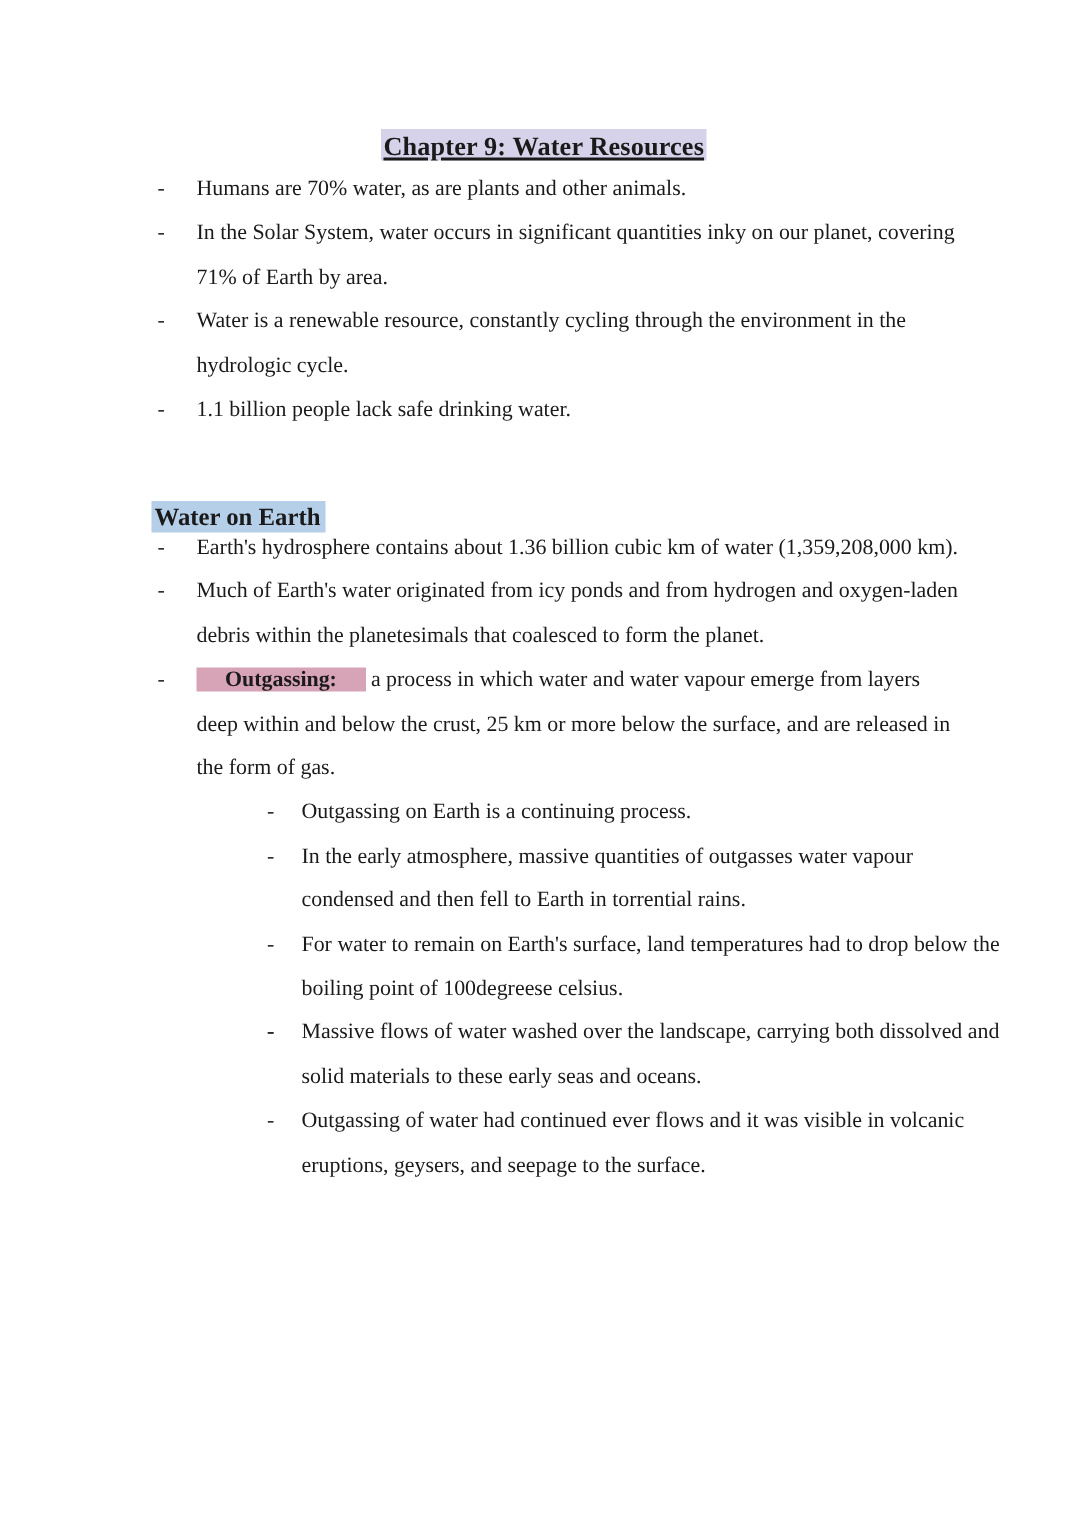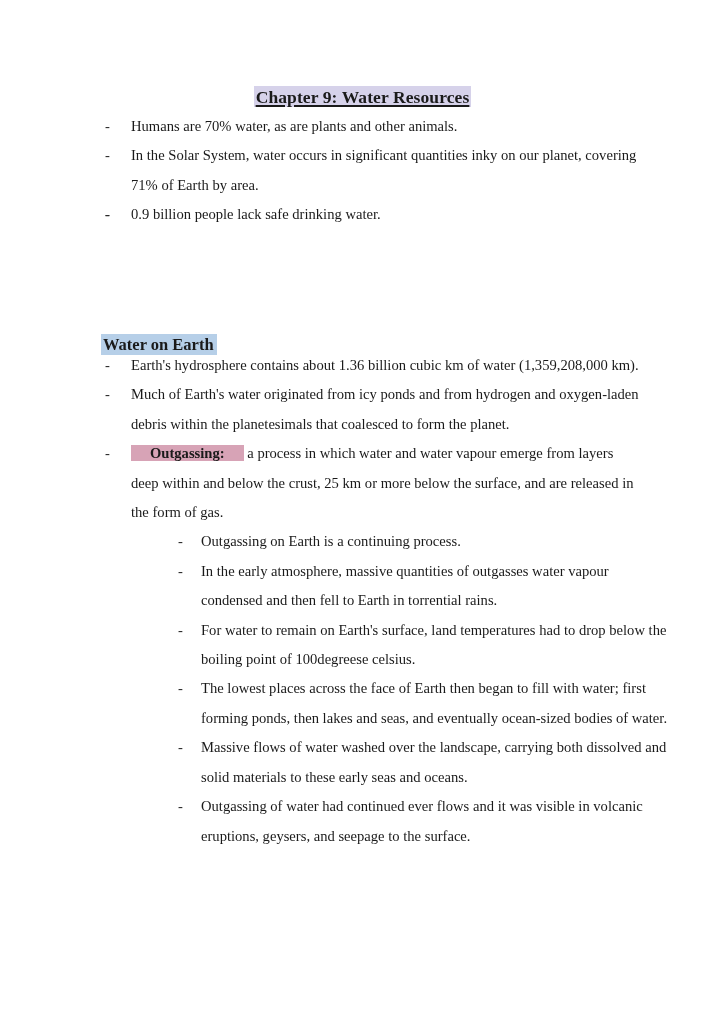--- a/index.html
+++ b/index.html
@@ -130,39 +130,39 @@
 
 <div class="page">
   <div class="content">
 
     <h1 class="doc-title"><span class="hl">Chapter 9: Water Resources</span></h1>
 
     <div class="block-top">
       <ul class="level1">
         <li><span class="dash">-</span><span class="txt">Humans are 70% water, as are plants and other animals.</span></li>
         <li><span class="dash">-</span><span class="txt">In the Solar System, water occurs in significant quantities inky on our planet, covering 71% of Earth by area.</span></li>
-        <li><span class="dash">-</span></li>
-        <li><span class="dash">-</span><span class="txt">0.9 billion people lack safe drinking water.</span></li>
+        <li><span class="dash">-</span><span class="txt">Water is a renewable resource, constantly cycling through the environment in the hydrologic cycle.</span></li>
+        <li><span class="dash">-</span><span class="txt">1.1 billion people lack safe drinking water.</span></li>
       </ul>
     </div>
 
     <h2 class="section-heading"><span class="hl">Water on Earth</span></h2>
 
     <div class="block-mid">
       <ul class="level1">
         <li><span class="dash">-</span><span class="txt">Earth's hydrosphere contains about 1.36 billion cubic km of water (1,359,208,000 km).</span></li>
         <li><span class="dash">-</span><span class="txt">Much of Earth's water originated from icy ponds and from hydrogen and oxygen-laden debris within the planetesimals that coalesced to form the planet.</span></li>
         <li>
           <span class="dash">-</span><span class="term-hl">Outgassing:</span><span class="txt"> a process in which water and water vapour  emerge from layers deep within and below the crust, 25 km or more below the surface, and are released in the form of gas.</span>
           <div class="block-sub" style="position:relative;left:47px;top:0;width:492px;">
             <ul class="level2">
               <li><span class="dash">-</span><span class="txt">Outgassing on Earth is a continuing process.</span></li>
               <li><span class="dash">-</span><span class="txt">In the early atmosphere, massive quantities of outgasses water vapour condensed and then fell to Earth in torrential rains.</span></li>
               <li><span class="dash">-</span><span class="txt">For water to remain on Earth's surface, land temperatures had to drop below the boiling point of 100degreese celsius.</span></li>
-              <li><span class="dash">-</span><span class="txt">The lowest places across the face of Earth then began to fill with water; first forming ponds, then lakes and seas, and eventually ocean-sized bodies of water.</span></li>
+              <li><span class="dash">-</span></li>
               <li><span class="dash">-</span><span class="txt">Massive flows of water washed over the landscape, carrying both dissolved and solid materials to these early seas and oceans.</span></li>
               <li><span class="dash">-</span><span class="txt">Outgassing of water had continued ever flows and it was visible in volcanic eruptions, geysers, and seepage to the surface.</span></li>
             </ul>
           </div>
         </li>
       </ul>
     </div>
 
   </div>
 </div>

